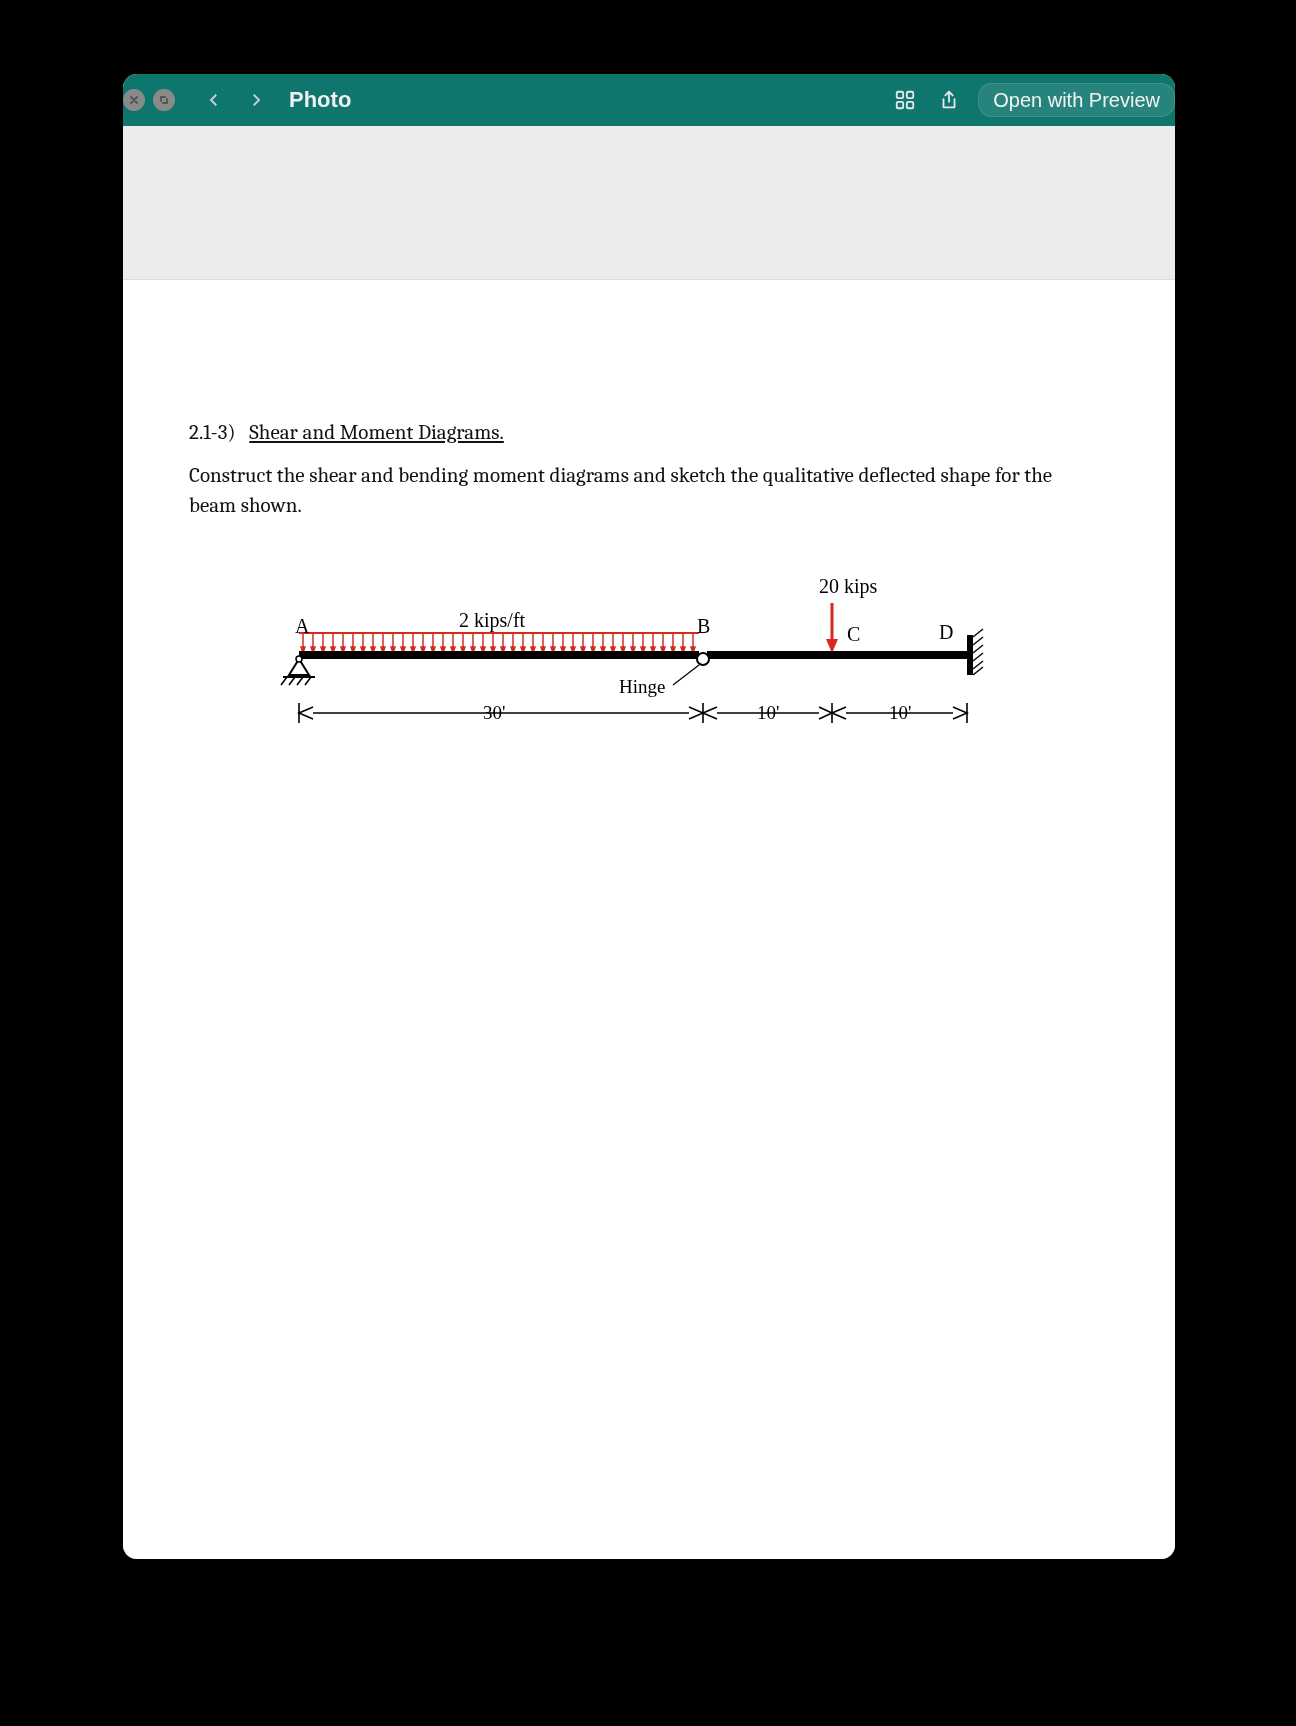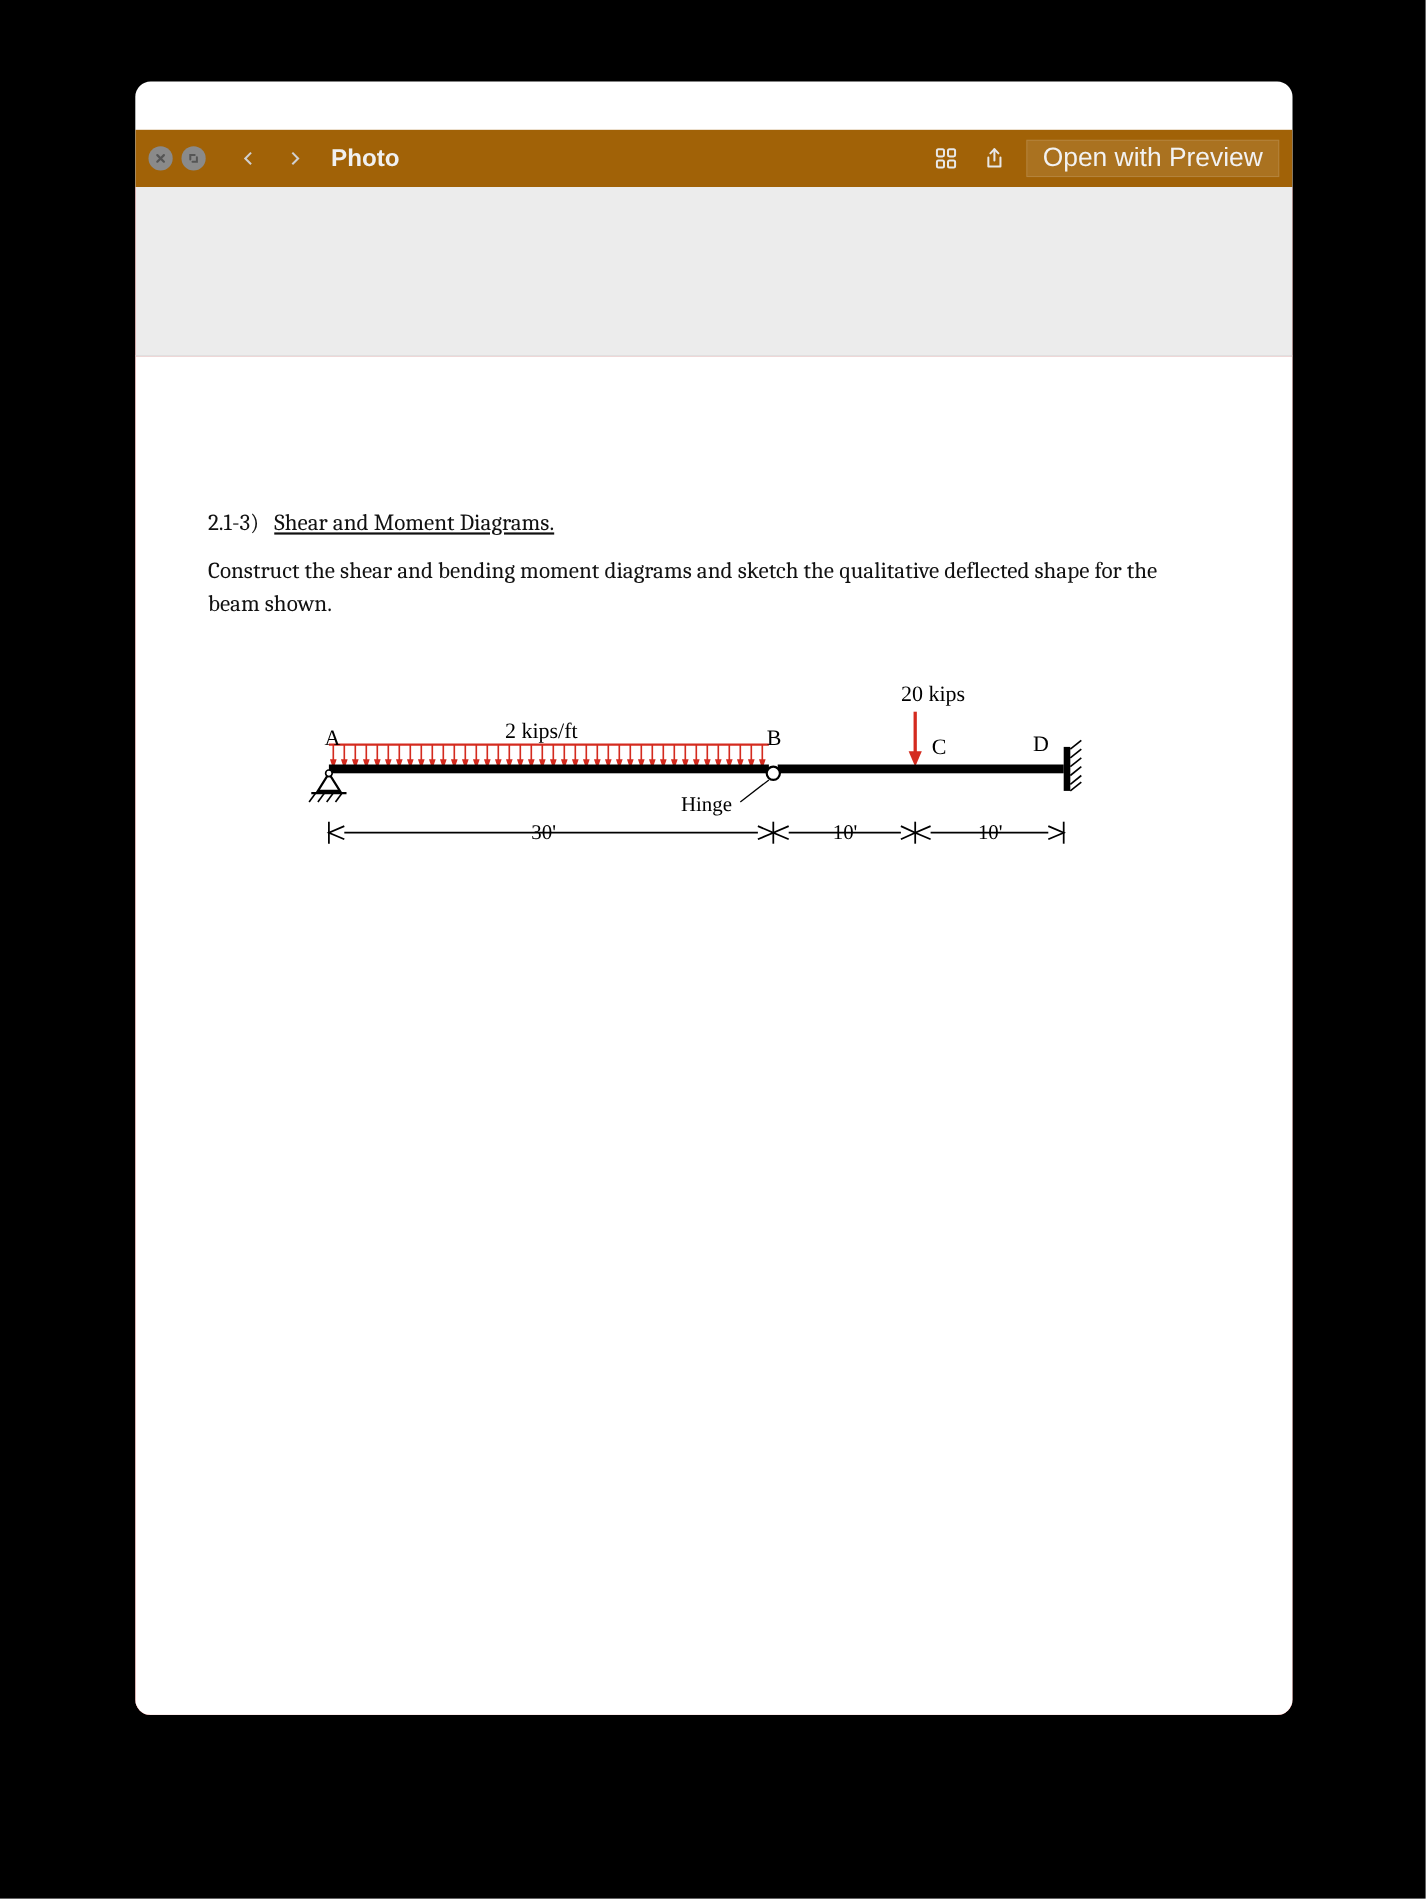--- a/index.html
+++ b/index.html
@@ -20,27 +20,26 @@
     height: 1485px;
     border-radius: 14px;
     overflow: hidden;
     box-shadow: 0 0 0 1px rgba(0,0,0,0.15), 0 12px 40px rgba(0,0,0,0.6);
     background: #fff;
     display: flex;
     flex-direction: column;
   }
   .titlebar {
     height: 52px;
-    background: #a16207;
+    background: #0f766e;
     display: flex;
     align-items: center;
-    padding: 0 12px;
+    padding: 0 0;
     gap: 8px;
     color: #fff;
-    margin-top: 44px;
   }
   .circle-btn {
     width: 22px; height: 22px;
     border-radius: 50%;
     background: #8a8a8a;
     display: flex;
     align-items: center;
     justify-content: center;
     font-size: 13px;
     color: #5a5a5a;
@@ -68,31 +67,31 @@
   }
   .icon-btn {
     width: 30px; height: 30px;
     display: flex; align-items: center; justify-content: center;
     color: #e8e8e8;
   }
   .icon-btn svg { width: 22px; height: 22px; }
   .open-btn {
     height: 34px;
     padding: 0 14px;
-    border-radius: 0;
+    border-radius: 14px;
     background: rgba(255,255,255,0.10);
     color: #f2f2f2;
-    font-size: 24px;
+    font-size: 20px;
     display: flex;
     align-items: center;
     border: 1px solid rgba(255,255,255,0.12);
   }
   .content {
     flex: 1;
-    background: #b91c1c;
+    background: #d946ef;
     display: flex;
     flex-direction: column;
   }
   .grey-band {
     height: 154px;
     background: #ececec;
     border-bottom: 1px solid #dcdcdc;
   }
   .doc {
     flex: 1;

